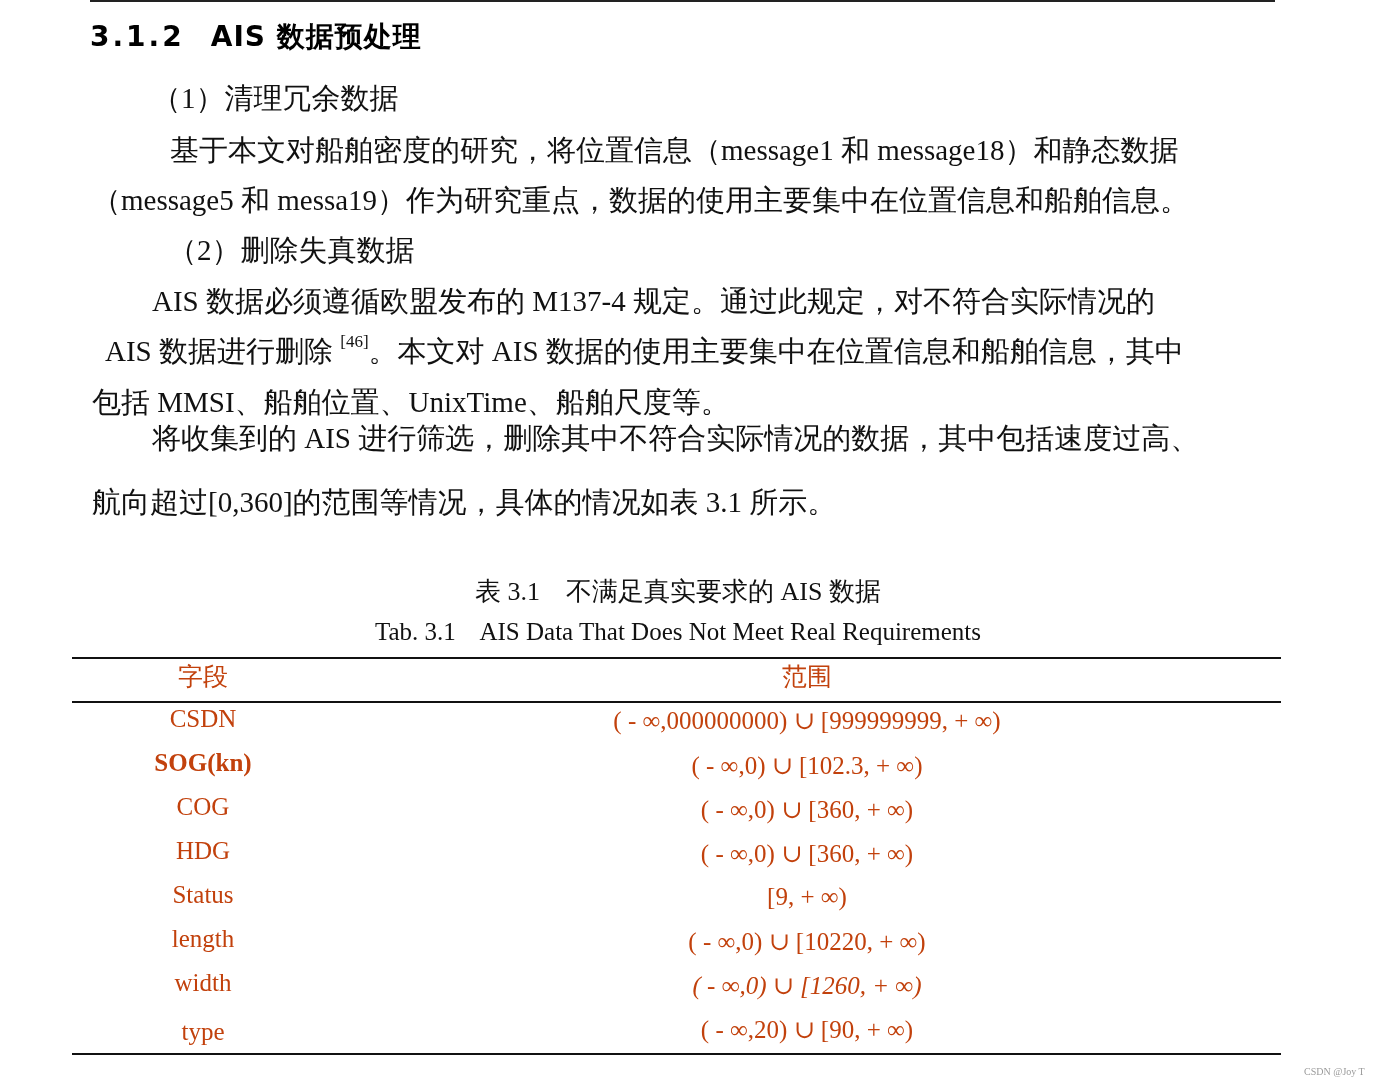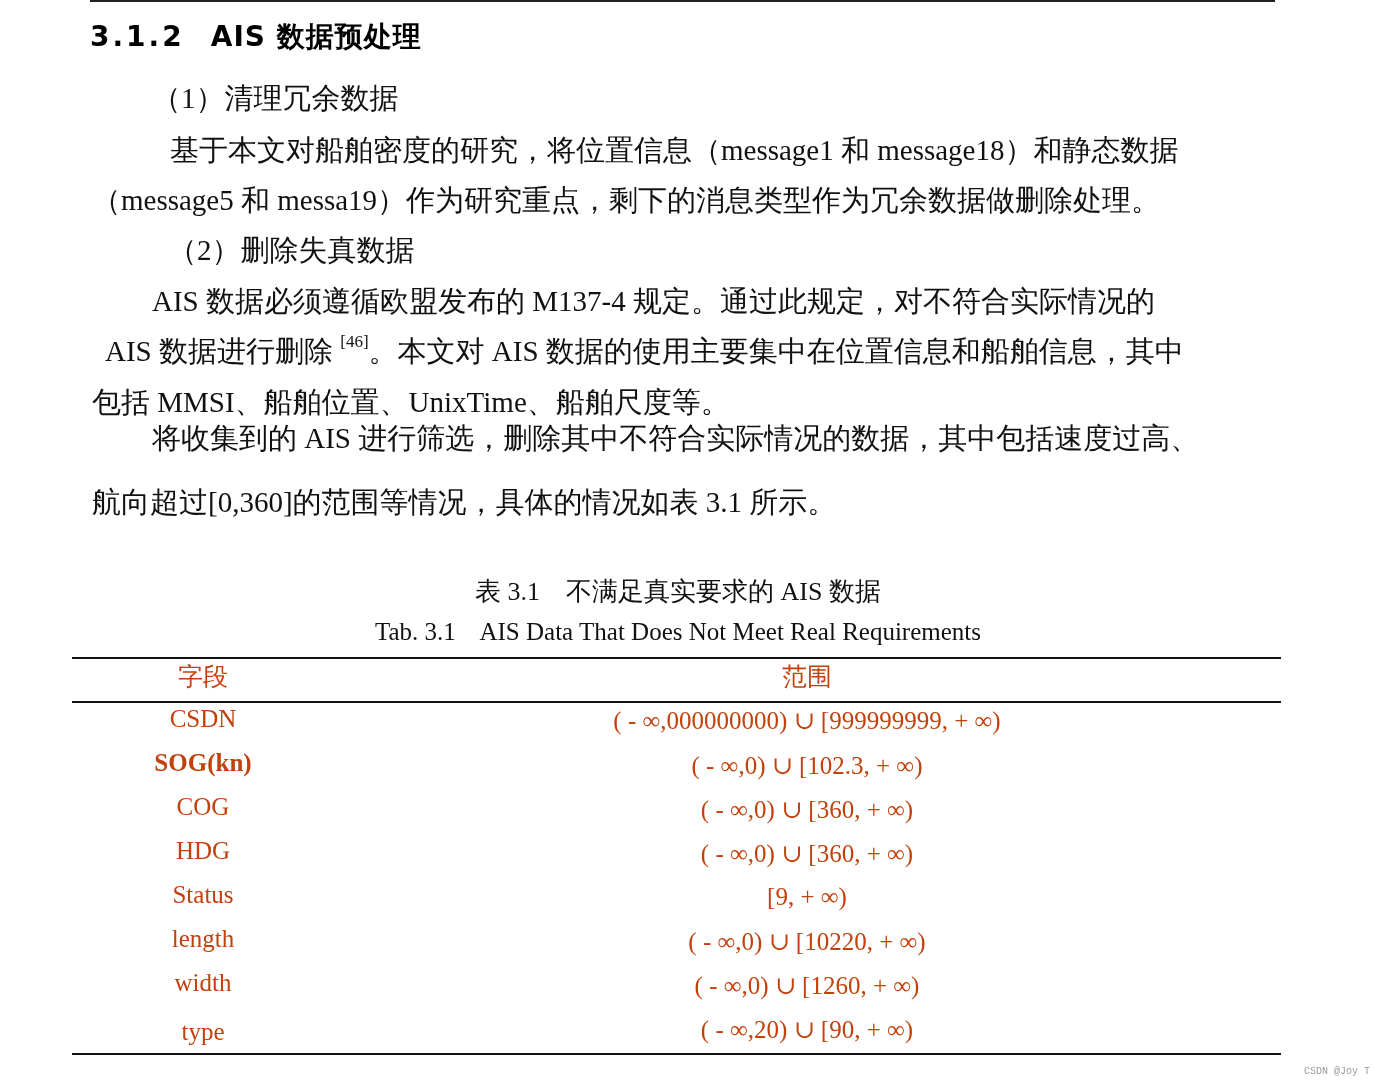--- a/index.html
+++ b/index.html
@@ -19,36 +19,36 @@
   .cap-zh { top: 574px; font-size: 26px; left: -11px; }
   .cap-en { top: 618px; font-size: 25px; left: -11px; }
   .rule { position: absolute; left: 72px; width: 1209px; background: #111; }
   .r1 { top: 657px; height: 2px; }
   .r2 { top: 701px; height: 1.5px; }
   .r3 { top: 1053px; height: 2px; }
   .cell { position: absolute; text-align: center; font-size: 25px; white-space: nowrap; color: #c2410c; }
   .c1 { left: 72px; width: 262px; }
   .c2 { left: 400px; width: 814px; }
   .watermark {
-    position: absolute; left: 1304px; top: 1066px; font-family: Liberation Mono, monospace;
+    position: absolute; left: 1304px; top: 1066px; font-family: Liberation Serif, serif;
     font-size: 10px; color: #9a9a9a;
   }
 </style>
 </head>
 <body>
 
 <div class="top-rule"></div>
 
 <div class="heading">
   <span class="num">3.1.2</span><span>AIS 数据预处理</span>
 </div>
 
 <div class="line" style="left:152px; top:84px;">（1）清理冗余数据</div>
 <div class="line" style="left:152px; top:136px;margin-left:18px;">基于本文对船舶密度的研究，将位置信息（message1 和 message18）和静态数据</div>
-<div class="line" style="left:92px; top:186px;">（message5 和 messa19）作为研究重点，剩下的消息类型作为冗余数据做删除处理。</div>
+<div class="line" style="left:92px; top:186px;">（message5 和 messa19）作为研究重点，数据的使用主要集中在位置信息和船舶信息。</div>
 <div class="line" style="left:168px; top:236px;">（2）删除失真数据</div>
 <div class="line" style="left:152px; top:287px;">AIS 数据必须遵循欧盟发布的 M137-4 规定。通过此规定，对不符合实际情况的</div>
 <div class="line" style="left:105px; top:337px;">
   <span>AIS 数据进行删除 </span><span class="sup">[46]</span><span>。本文对 AIS 数据的使用主要集中在位置信息和船舶信息，其中</span>
 </div>
 <div class="line" style="left:92px; top:388px;">包括 MMSI、船舶位置、UnixTime、船舶尺度等。</div>
 <div class="line" style="left:152px; top:424px;">将收集到的 AIS 进行筛选，删除其中不符合实际情况的数据，其中包括速度过高、</div>
 <div class="line" style="left:92px; top:488px;">航向超过[0,360]的范围等情况，具体的情况如表 3.1 所示。</div>
 
 <div class="caption cap-zh">表 3.1    不满足真实要求的 AIS 数据</div>
@@ -79,21 +79,21 @@
   <div>
     <div class="cell c1" style="top:881px;">Status</div>
     <div class="cell c2" style="top:883px;">[9, + ∞)</div>
   </div>
   <div>
     <div class="cell c1" style="top:925px;">length</div>
     <div class="cell c2" style="top:927px;">( - ∞,0) ∪ [10220, + ∞)</div>
   </div>
   <div>
     <div class="cell c1" style="top:969px;">width</div>
-    <div class="cell c2" style="top:971px;">( - ∞,0) ∪ [1260, + ∞)</div>
+    <div class="cell c2" style="top:971px;font-style:italic;">( - ∞,0) ∪ [1260, + ∞)</div>
   </div>
   <div>
     <div class="cell c1" style="top:1018px;">type</div>
     <div class="cell c2" style="top:1015px;">( - ∞,20) ∪ [90, + ∞)</div>
   </div>
 </div>
 
 <div class="rule r3"></div>
 
 <div class="watermark">CSDN @Joy T</div>

